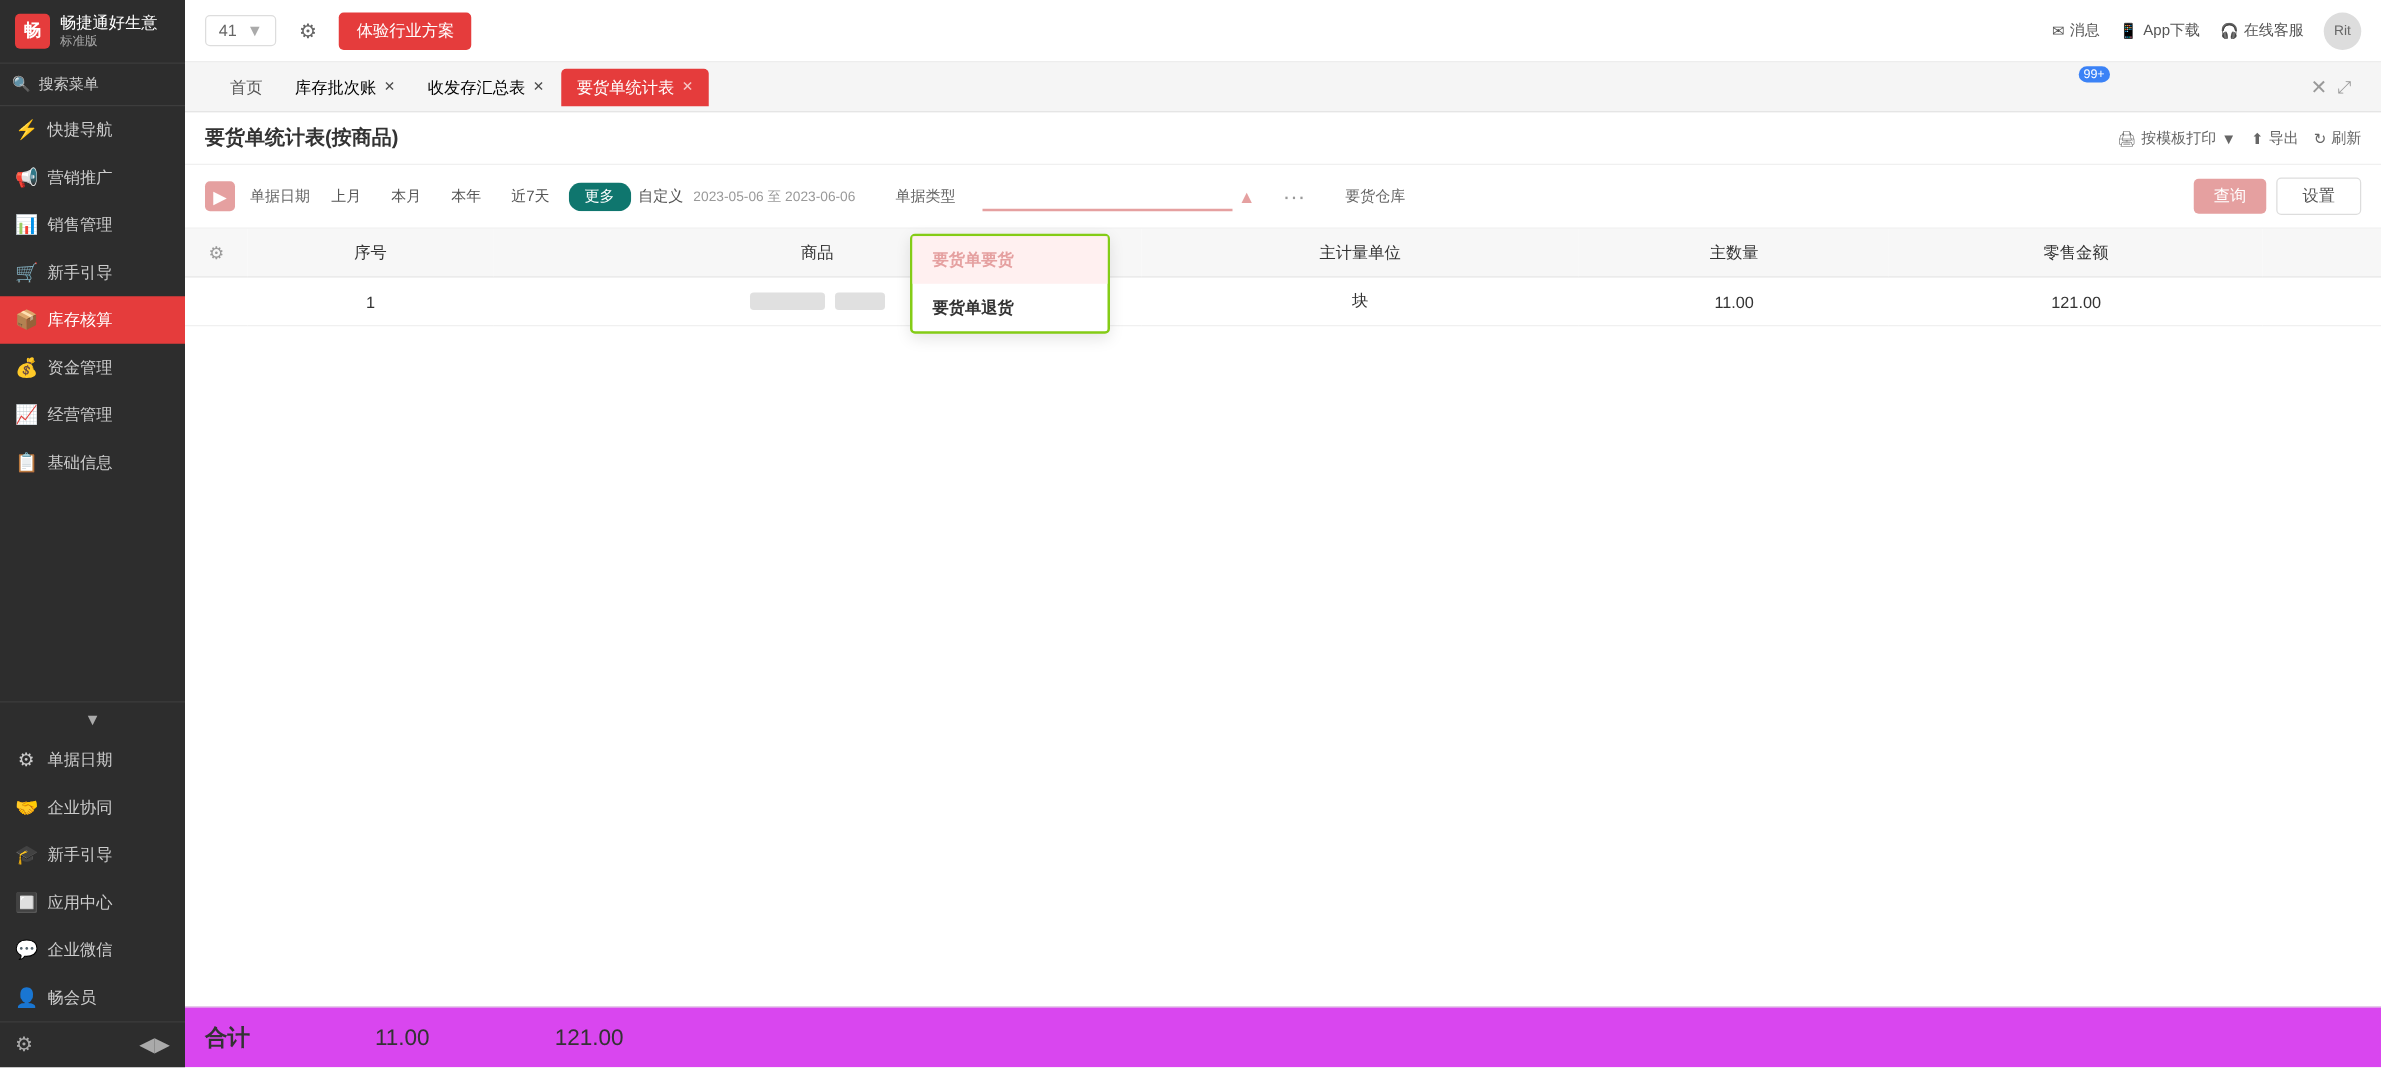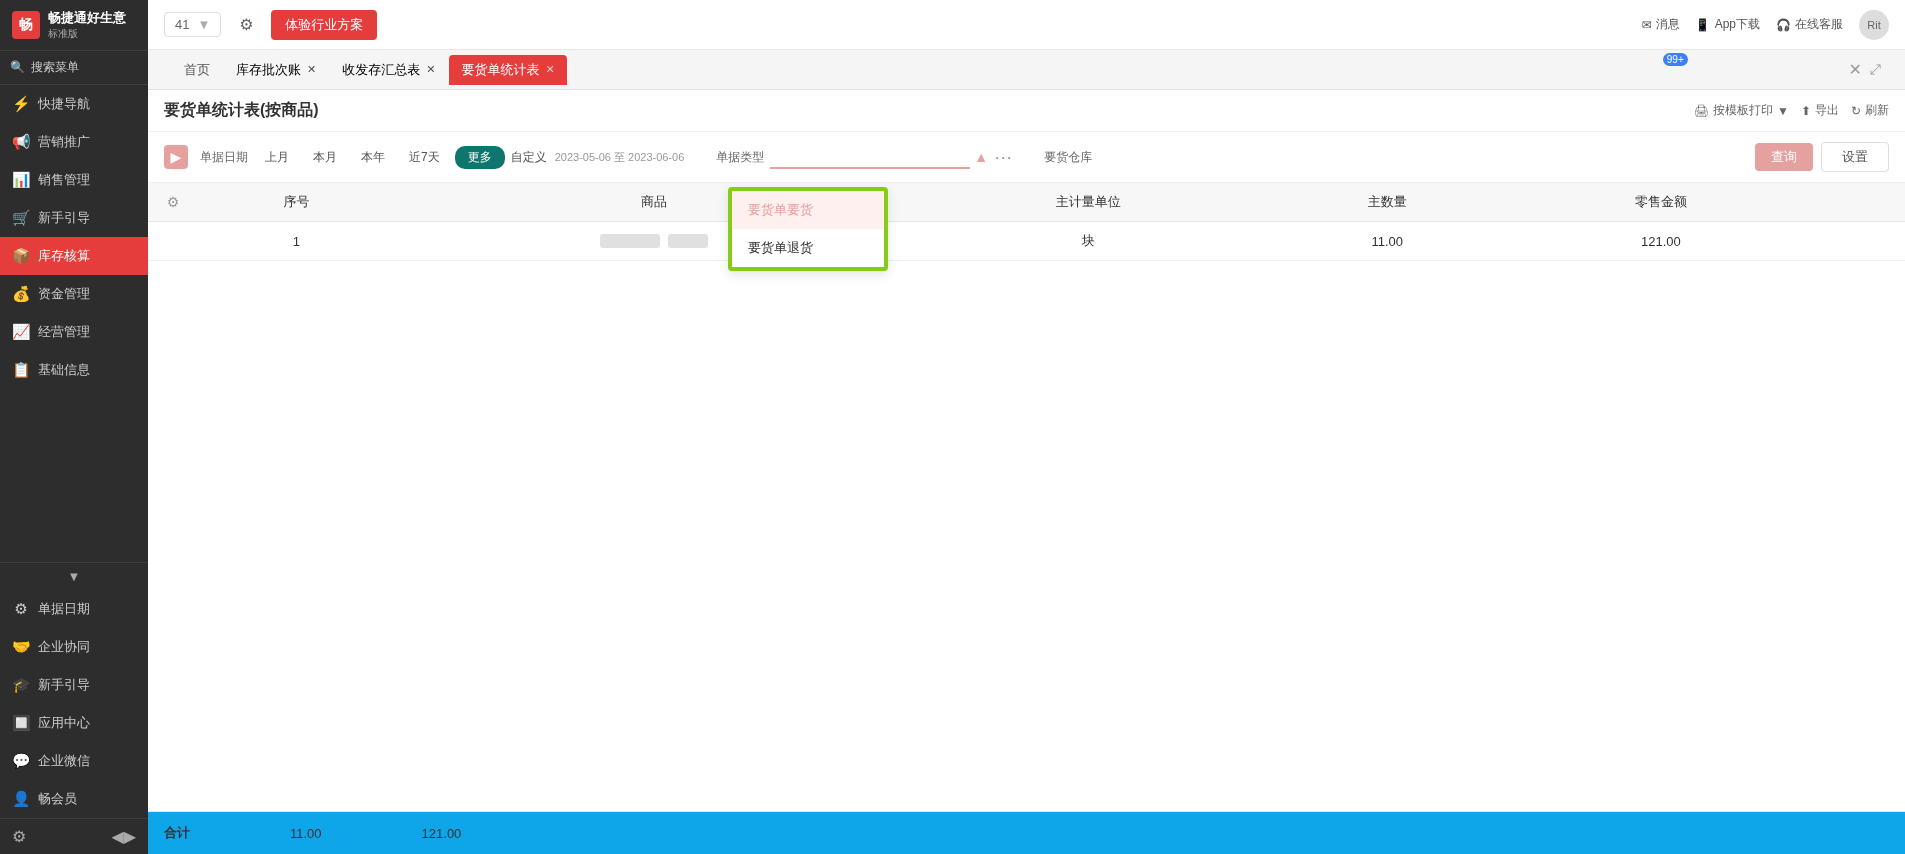--- a/index.html
+++ b/index.html
@@ -29,21 +29,21 @@
       display: flex; align-items: center; justify-content: center;
       color: white; font-weight: bold; font-size: 14px;
       flex-shrink: 0;
     }
     .sidebar-logo-text {
       margin-left: 8px;
       color: #fff;
       font-size: 11px;
       line-height: 1.3;
     }
-    .sidebar-logo-text .main { font-size: 13px; font-weight: bold; }
+    .sidebar-logo-text .main { font-size: 13px; font-weight: normal; }
     .sidebar-logo-text .sub { font-size: 10px; color: #aaa; }
 
     .sidebar-search {
       display: flex;
       align-items: center;
       padding: 8px 10px;
       color: #ccc;
       font-size: 12px;
       cursor: pointer;
       border-bottom: 1px solid #3d3d3d;
@@ -329,21 +329,21 @@
     }
     .custom-btn {
       font-size: 12px;
       color: #555;
       cursor: pointer;
     }
 
     .filter-type-group {
       display: flex;
       align-items: center;
-      gap: 6px;
+      gap: 22px;
       margin-left: 20px;
     }
     .filter-select-wrap {
       position: relative;
       display: flex;
       align-items: center;
     }
     .filter-select-input {
       border: none;
       border-bottom: 2px solid #e5a0a0;
@@ -401,24 +401,25 @@
       color: #555;
     }
 
     
     .dropdown-overlay {
       position: absolute;
       top: 55px;
       left: 580px;
       z-index: 1000;
       background: #fff;
-      border: 4px solid #84cc16;
+      border: 2px solid #84cc16;
       border-radius: 4px;
       box-shadow: 0 4px 12px rgba(0,0,0,0.1);
       min-width: 160px;
+      font-weight: bold;
     }
     .dropdown-item {
       padding: 10px 16px;
       font-size: 13px;
       color: #333;
       cursor: pointer;
       white-space: nowrap;
     }
     .dropdown-item.selected { background: #fff0f0; color: #e5a0a0; }
 
@@ -457,26 +458,26 @@
 
     .placeholder-text {
       background: #e0e0e0;
       border-radius: 3px;
       display: inline-block;
       height: 14px;
     }
 
     
     .table-footer {
-      background: #0ea5e9;
+      background: #d946ef;
       border-top: 1px solid #e8e8e8;
       padding: 12px 16px;
       display: flex;
       align-items: center;
-      font-size: 13px;
+      font-size: 18px;
       color: #333;
       gap: 100px;
     }
     .footer-label { font-weight: bold; }
     .footer-values {
       display: flex;
       gap: 100px;
     }
   </style>
 </head>

